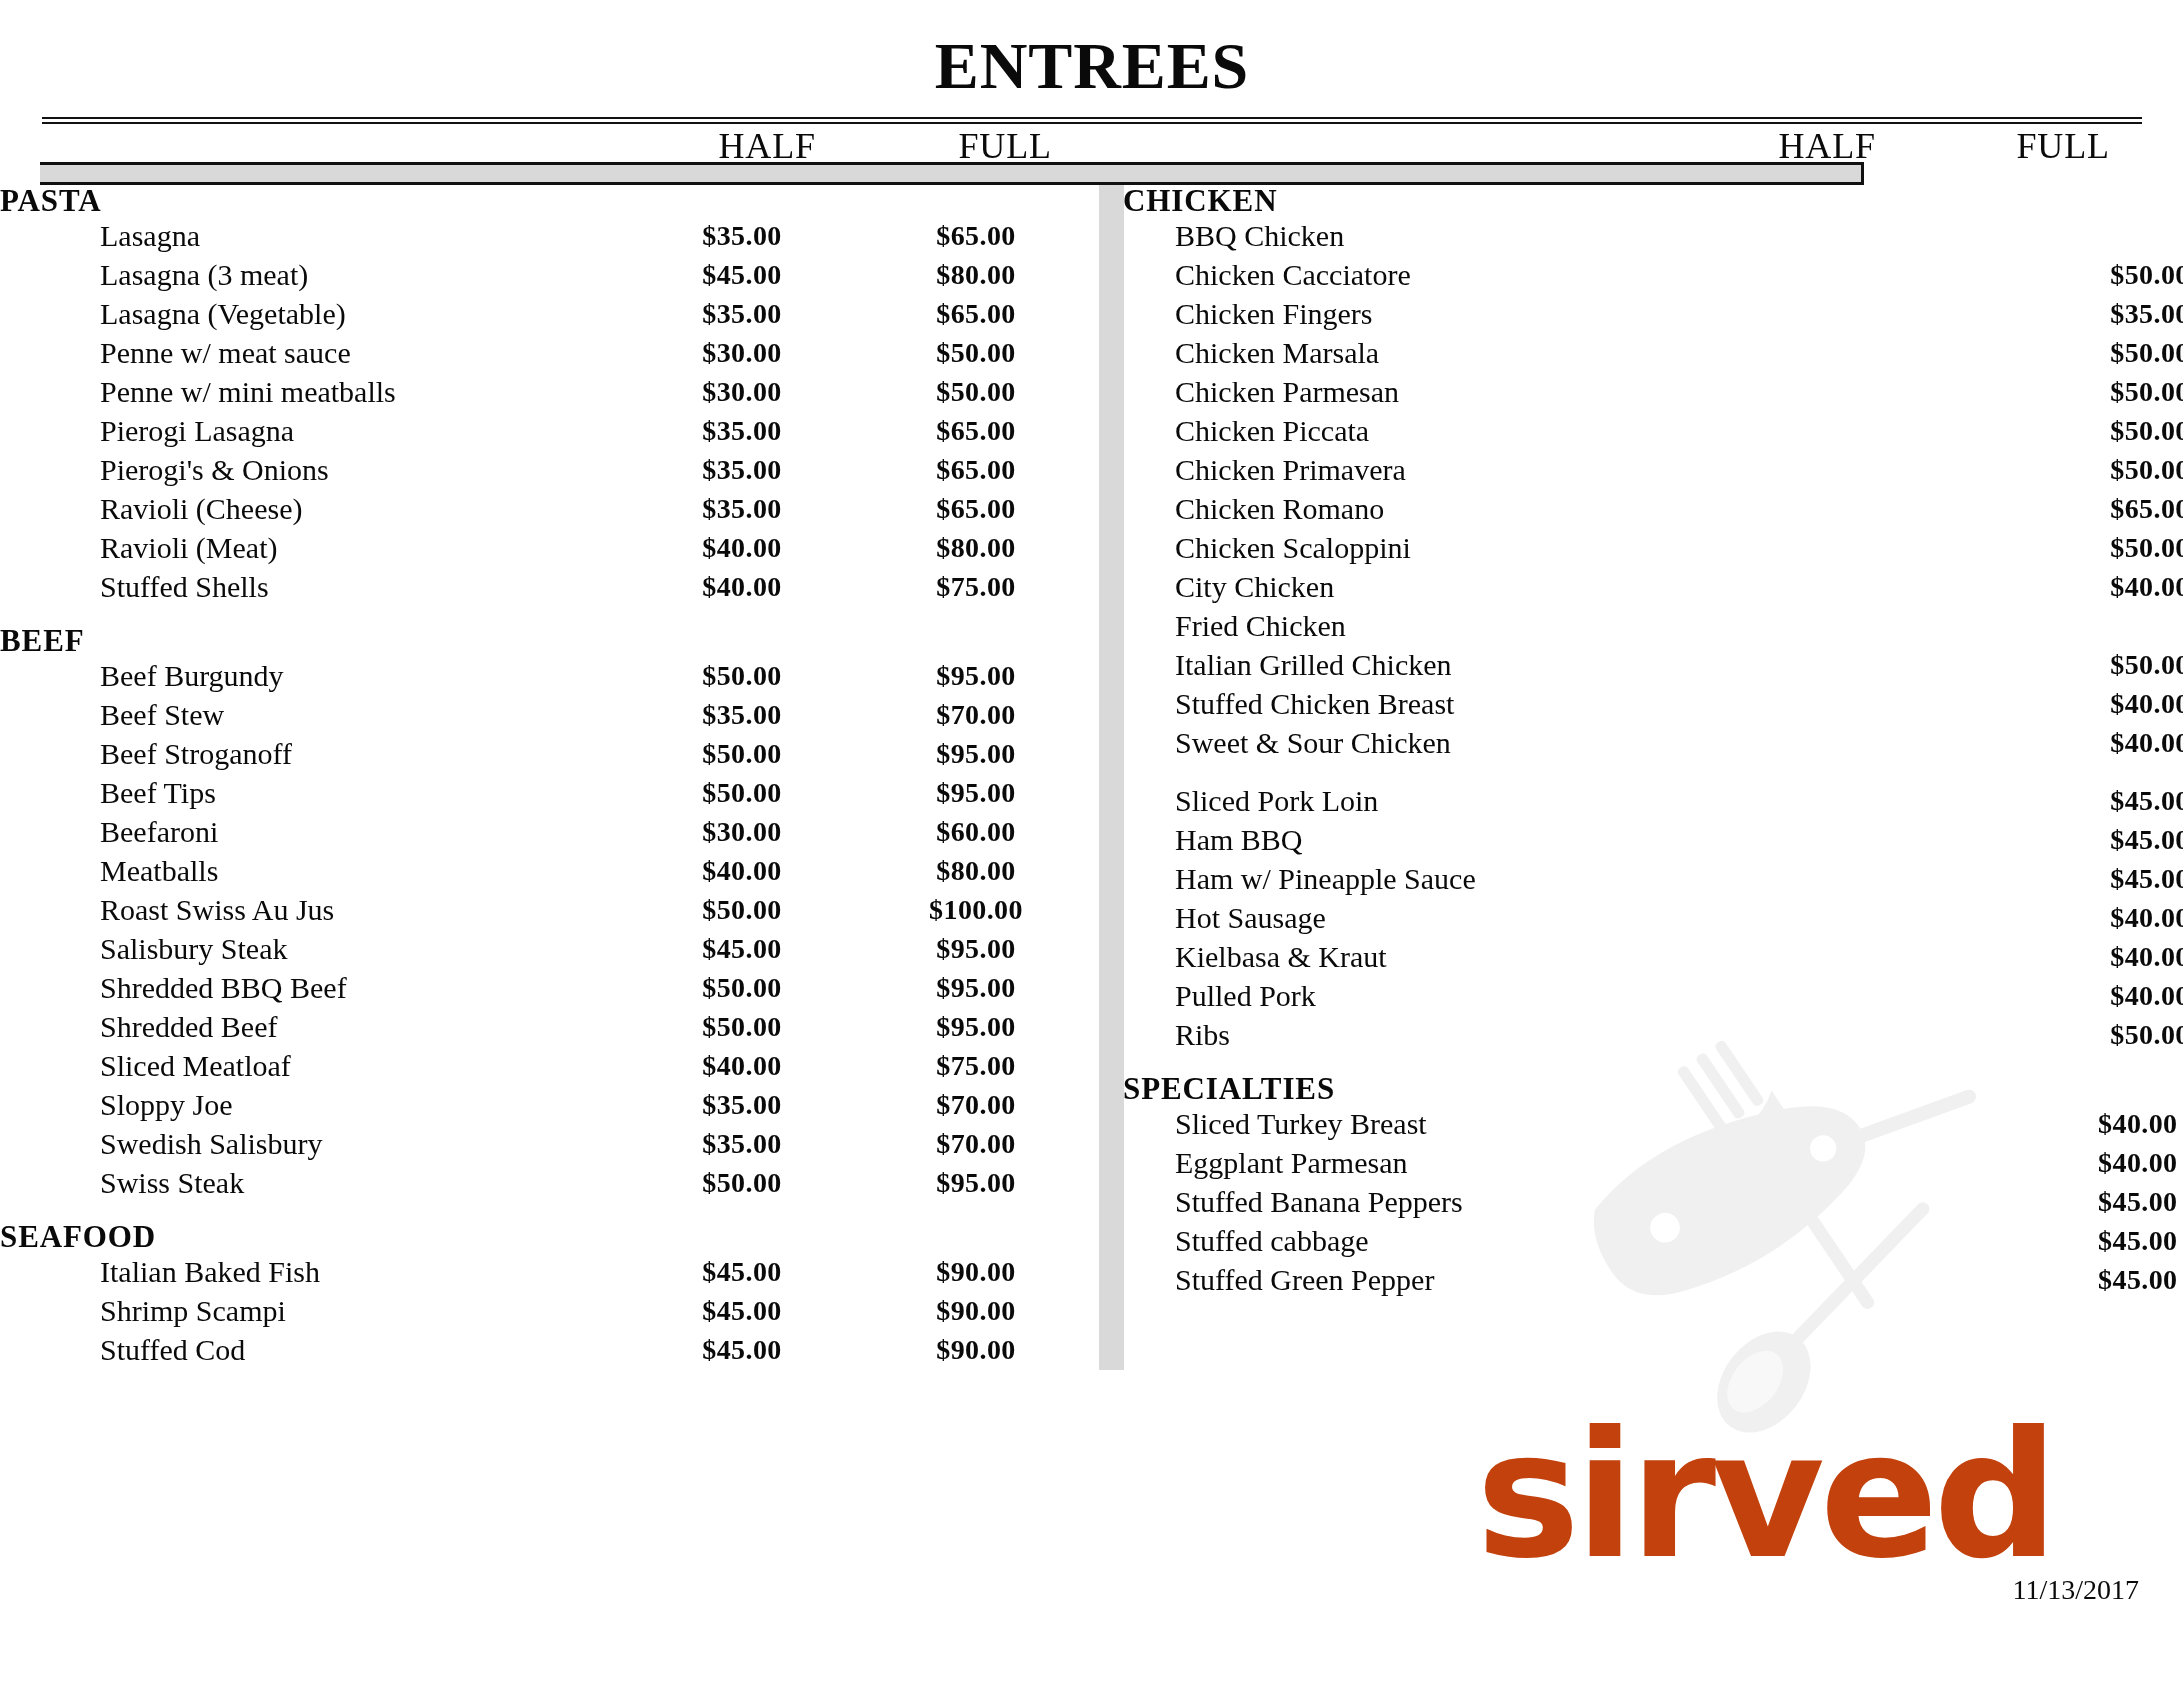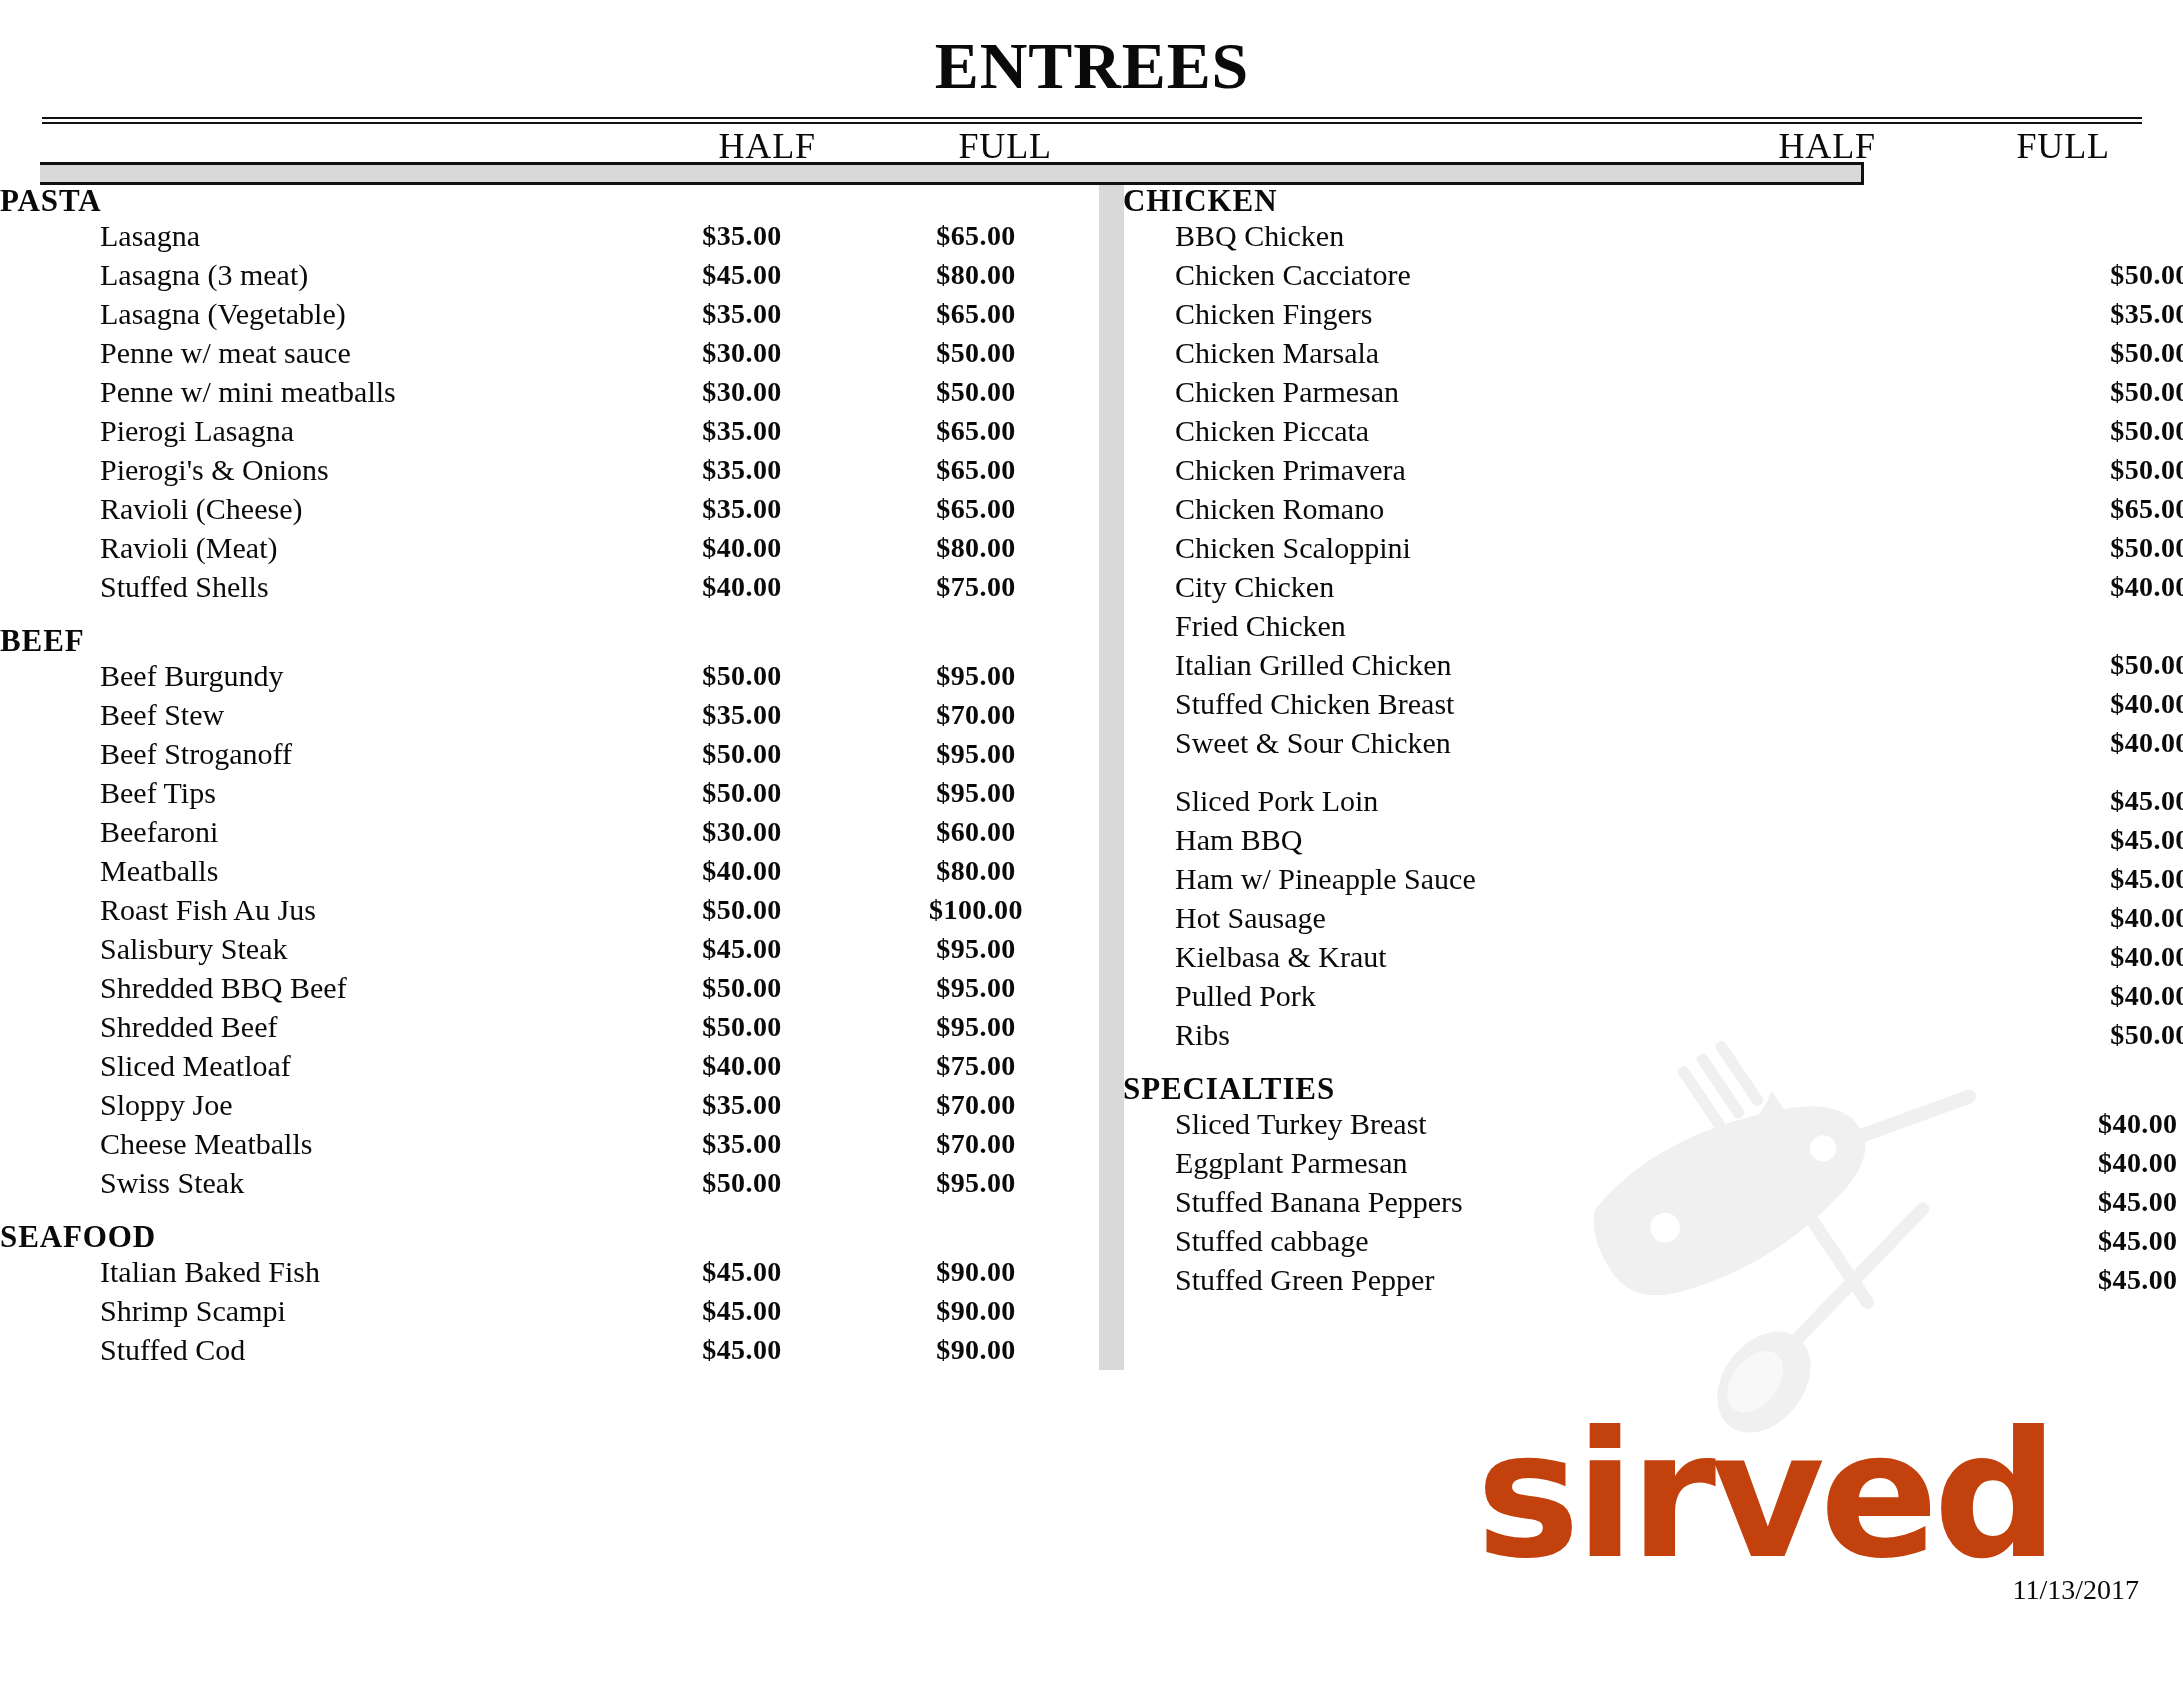--- a/index.html
+++ b/index.html
@@ -306,21 +306,21 @@
         <span class="item-name">Beefaroni</span>
         <span class="price price-half">$30.00</span>
         <span class="price price-full">$60.00</span>
       </div>
       <div class="menu-row">
         <span class="item-name">Meatballs</span>
         <span class="price price-half">$40.00</span>
         <span class="price price-full">$80.00</span>
       </div>
       <div class="menu-row">
-        <span class="item-name">Roast Fish Au Jus</span>
+        <span class="item-name">Roast Swiss Au Jus</span>
         <span class="price price-half">$50.00</span>
         <span class="price price-full">$100.00</span>
       </div>
       <div class="menu-row">
         <span class="item-name">Salisbury Steak</span>
         <span class="price price-half">$45.00</span>
         <span class="price price-full">$95.00</span>
       </div>
       <div class="menu-row">
         <span class="item-name">Shredded BBQ Beef</span>
@@ -336,21 +336,21 @@
         <span class="item-name">Sliced Meatloaf</span>
         <span class="price price-half">$40.00</span>
         <span class="price price-full">$75.00</span>
       </div>
       <div class="menu-row">
         <span class="item-name">Sloppy Joe</span>
         <span class="price price-half">$35.00</span>
         <span class="price price-full">$70.00</span>
       </div>
       <div class="menu-row">
-        <span class="item-name">Cheese Meatballs</span>
+        <span class="item-name">Swedish Salisbury</span>
         <span class="price price-half">$35.00</span>
         <span class="price price-full">$70.00</span>
       </div>
       <div class="menu-row">
         <span class="item-name">Swiss Steak</span>
         <span class="price price-half">$50.00</span>
         <span class="price price-full">$95.00</span>
       </div>
       <div class="spacer-sm"></div>
       <div class="section-title">SEAFOOD</div>

